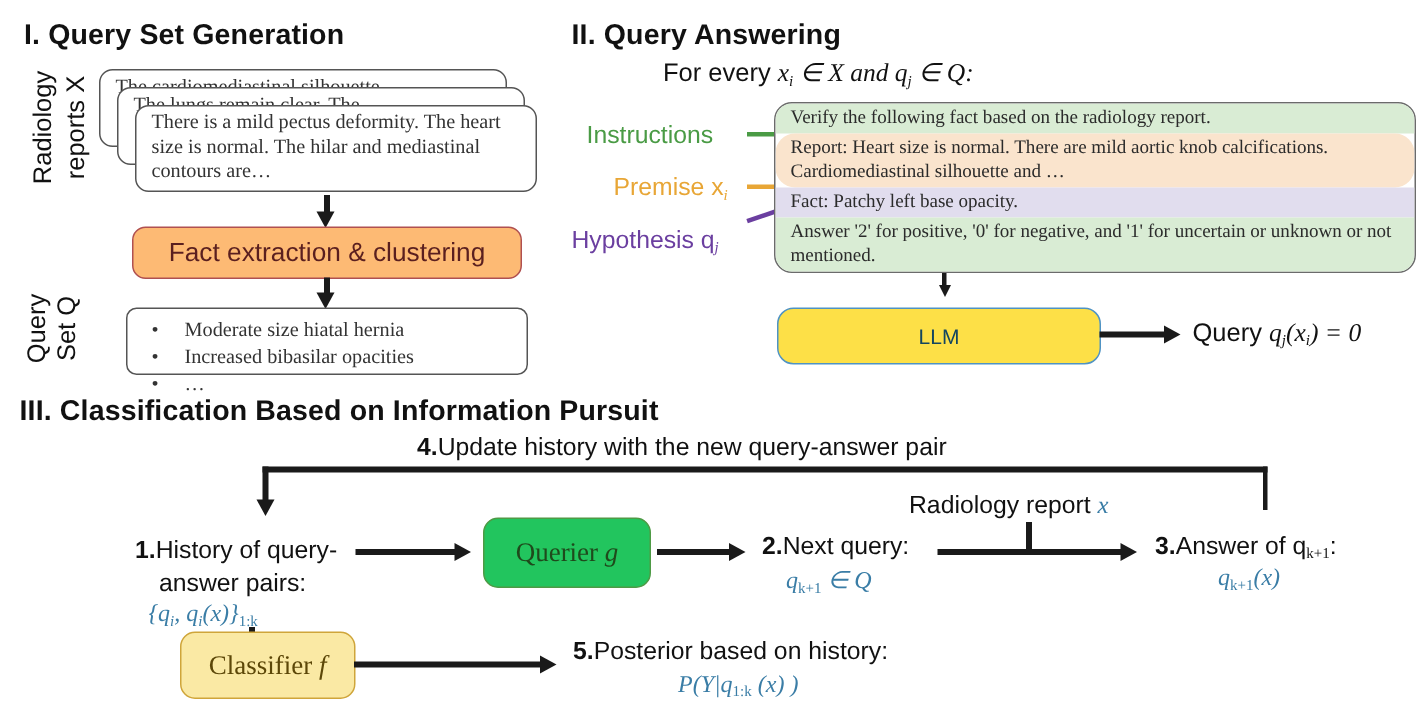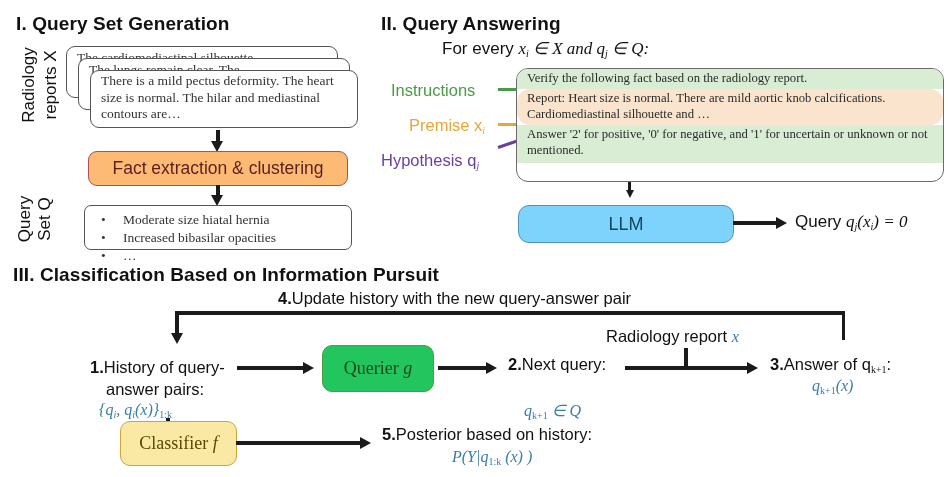--- a/index.html
+++ b/index.html
@@ -48,22 +48,22 @@
     padding:2px 6px 2px 10px;box-sizing:border-box;
   }
   .g1{background:#d9ecd4;}
   .o1{background:#fae4cd;border-radius:13px;}
   .p1{background:#e1ddee;}
   .lab{font-size:16.5px;white-space:nowrap;}
   .lab.green{color:#4a9b45;}
   .lab.orange{color:#e8a636;}
   .lab.purple{color:#6b3fa0;}
   .llmbox{
-    position:absolute;background:#7dd3fc;border:1.4px solid #4f93c4;border-radius:11px;
-    display:flex;align-items:center;justify-content:center;font-size:18px;color:#14465f;
+    position:absolute;background:#fde047;border:1.4px solid #4f93c4;border-radius:11px;
+    display:flex;align-items:center;justify-content:center;font-size:14px;color:#14465f;
   }
 
   
   .greenbox{
     position:absolute;background:#22c55e;border:1.6px solid #4e9a45;border-radius:10px;
     display:flex;align-items:center;justify-content:center;font-size:18px;color:#1f4a1c;
   }
   .yellowbox{
     position:absolute;background:#fae9a4;border:1.6px solid #cfa53a;border-radius:10px;
     display:flex;align-items:center;justify-content:center;font-size:18px;color:#5c4708;
@@ -144,20 +144,21 @@
 
 <div class="abs" style="left:498px;top:123px;width:24px;height:3px;background:#e8a636;"></div>
 <div class="abs" style="left:520px;top:118.5px;width:0;height:0;border-top:5px solid transparent;border-bottom:5px solid transparent;border-left:9px solid #e8a636;"></div>
 
 <div class="abs" style="left:498px;top:146px;width:66px;height:2.6px;background:#6b3fa0;transform:rotate(-19deg);transform-origin:0 50%;"></div>
 <div class="abs" style="left:556px;top:133px;width:0;height:0;border-top:5px solid transparent;border-bottom:5px solid transparent;border-left:10px solid #6b3fa0;transform:rotate(-19deg);"></div>
 
 <div class="promptbox" style="left:516px;top:68px;width:428px;height:114px;">
   <div class="prow g1" style="height:20px;"><span>Verify the following fact based on the radiology report.</span></div>
   <div class="prow o1" style="height:36px;"><span>Report: Heart size is normal. There are mild aortic knob calcifications. Cardiomediastinal silhouette and …</span></div>
+  <div class="prow p1" style="height:20px;"><span>Fact: Patchy left base opacity.</span></div>
   <div class="prow g1" style="height:38px;"><span>Answer '2' for positive, '0' for negative, and '1' for uncertain or unknown or not mentioned.</span></div>
 </div>
 
 <div class="vline" style="left:628px;top:182px;width:3px;height:10px;"></div>
 <div class="arrow-d-sm" style="left:625.5px;top:190px;"></div>
 
 <div class="llmbox" style="left:518px;top:205px;width:214px;height:36px;">
   <span>LLM</span>
 </div>
 
@@ -203,21 +204,21 @@
 
 <div class="hline" style="left:236px;top:441px;width:126px;height:4px;"></div>
 <div class="arrow-r" style="left:360px;top:437px;"></div>
 
 <div class="hline" style="left:438px;top:366px;width:50px;height:4px;"></div>
 <div class="arrow-r" style="left:486px;top:362px;"></div>
 
 <div class="abs step" style="left:508px;top:355px;">
   <b>2.</b><span>Next query:</span>
 </div>
-<div class="abs" style="left:524px;top:377px;font-size:16px;margin-top:24px;">
+<div class="abs" style="left:524px;top:377px;font-size:16px;">
   <span class="blue">q</span><span class="bluen sub-sm2">k+1</span><span class="blue"> ∈ Q</span>
 </div>
 
 <div class="abs step" style="left:606px;top:327px;">
   <span>Radiology report </span><span class="blue">x</span>
 </div>
 <div class="vline" style="left:684px;top:348px;width:3.5px;height:20px;"></div>
 <div class="hline" style="left:625px;top:366px;width:124px;height:4px;"></div>
 <div class="arrow-r" style="left:747px;top:362px;"></div>
 

